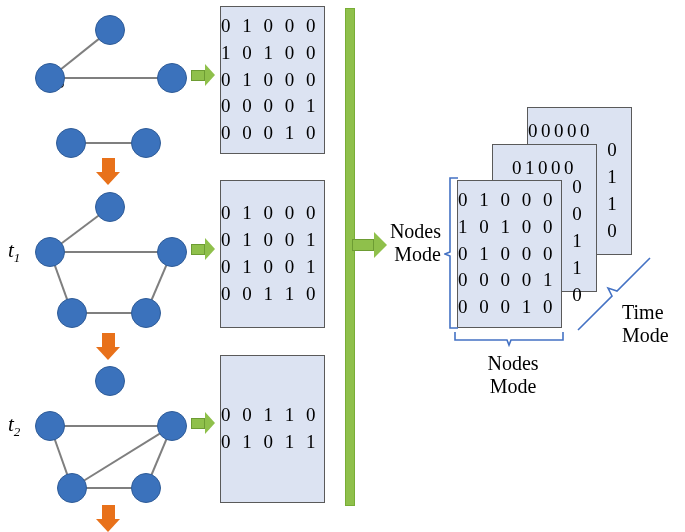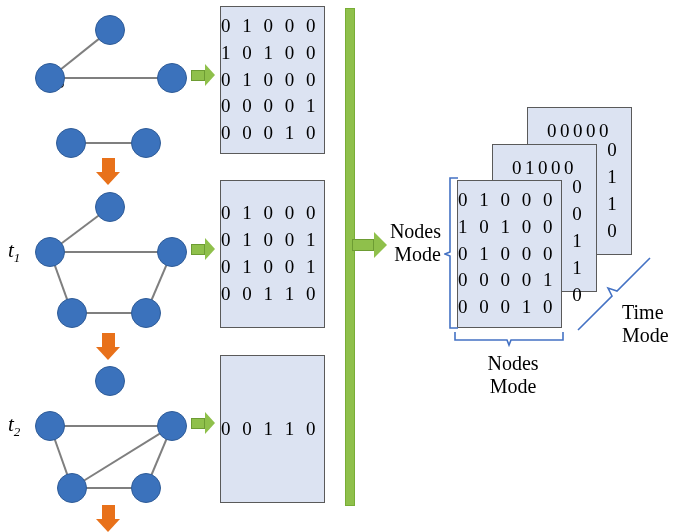--- a/index.html
+++ b/index.html
@@ -205,31 +205,32 @@
       <div class="mrow">0 0 0 1 0</div>
     </div>
   <div class="matrix" id="matrix-1" style="left:220px; top:180px; width:105px; height:148px;">
       <div class="mrow">0 1 0 0 0</div>
       <div class="mrow">0 1 0 0 1</div>
       <div class="mrow">0 1 0 0 1</div>
       <div class="mrow">0 0 1 1 0</div>
     </div>
   <div class="matrix" id="matrix-2" style="left:220px; top:355px; width:105px; height:148px;">
       <div class="mrow">0 0 1 1 0</div>
+      <div class="mrow">0 1 0 1 1</div>
     </div>
 
   <div id="greenbar" style="left:345px; top:8px; width:10px; height:498px;"></div>
 
   <div id="garrow-big" style="position:absolute; left:352px; top:232px;">
       <div class="ar-body" style="left: 0px; top: 7px; width: 22px; height: 12px; background: rgb(143, 192, 75);"></div>
       <div class="ar-head" style="left: 22px; top: 0px; border-top: 13px solid transparent; border-bottom: 13px solid transparent; border-left: 13px solid rgb(143, 192, 75);"></div>
     </div>
 
   <div class="slice" style="left:527px; top:107px; width:105px; height:148px;">
-    <div style="position:absolute; left:0; right:0; top:10px; text-align:center;">
+    <div style="position:absolute; left:0; right:0; top:10px; ">
       <div class="mrow">00000</div>
     </div>
   </div>
   <div class="col-strip" id="back-col" style="left:601px; top:137px; width:22px;">
       <div>0</div>
       <div>1</div>
       <div>1</div>
       <div>0</div>
     </div>
 

